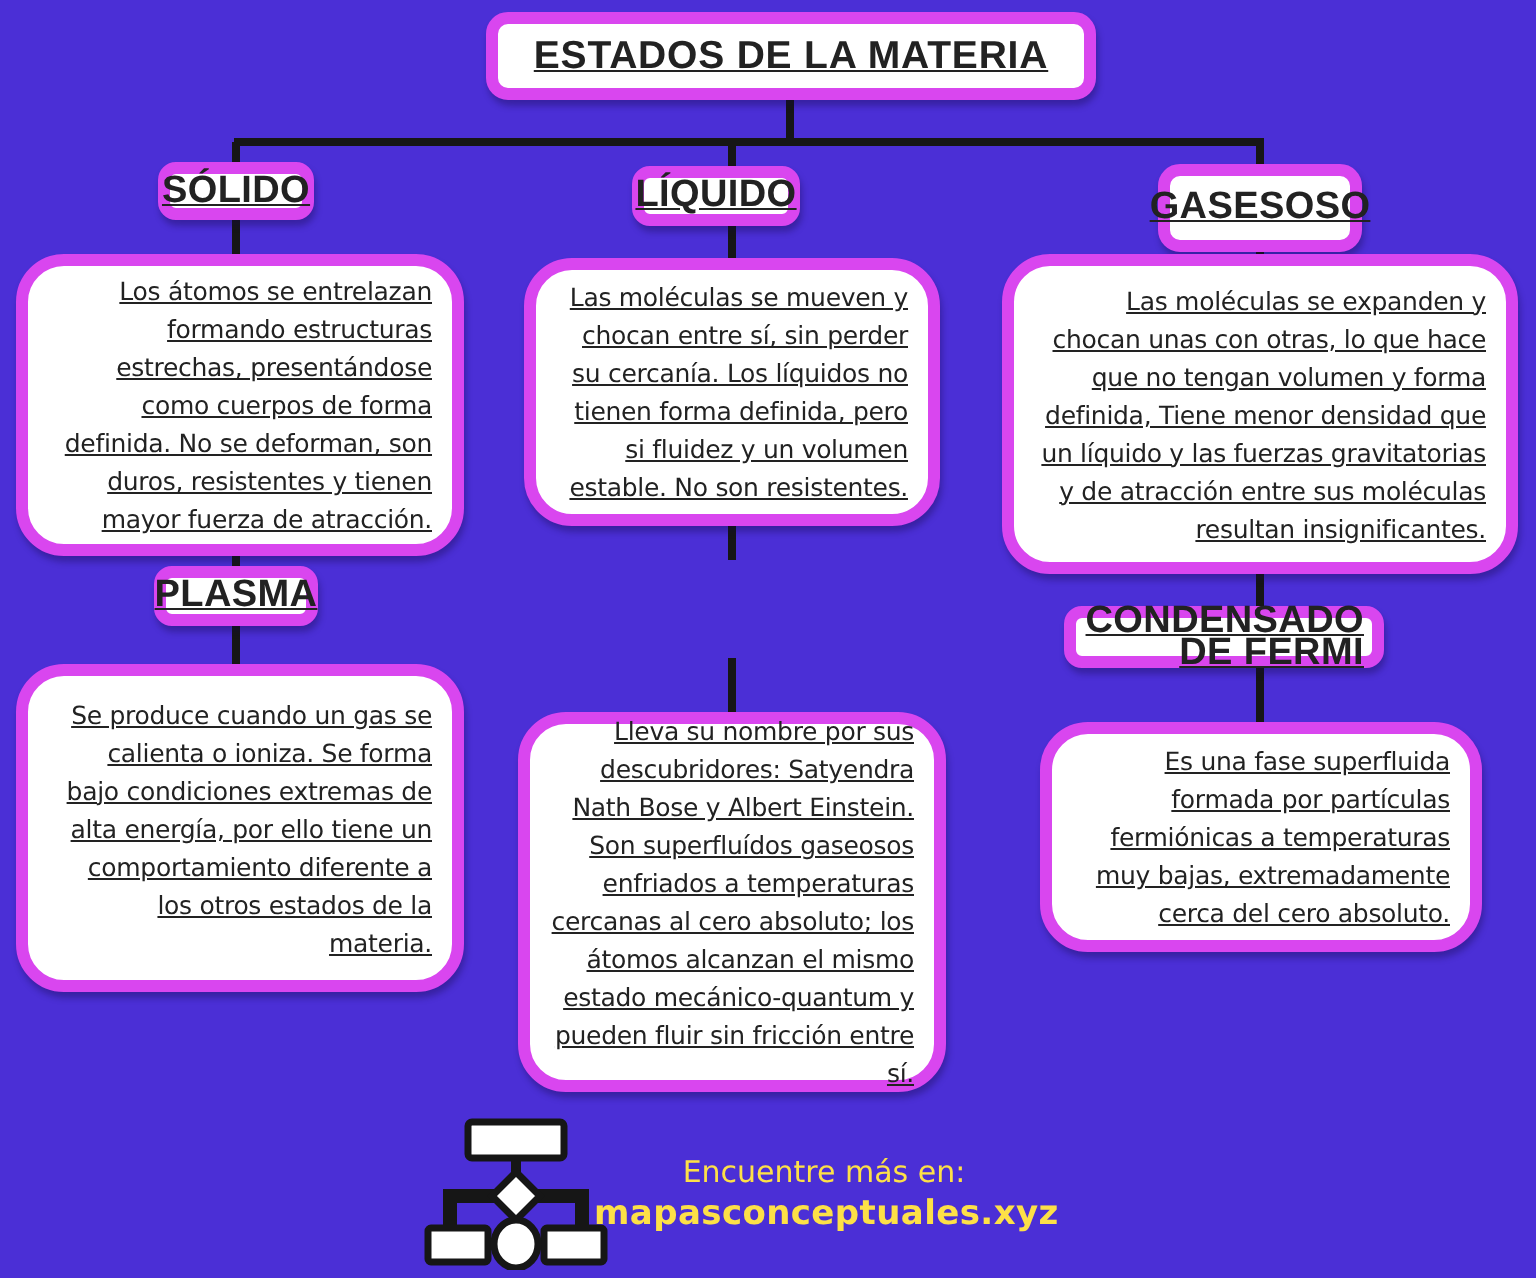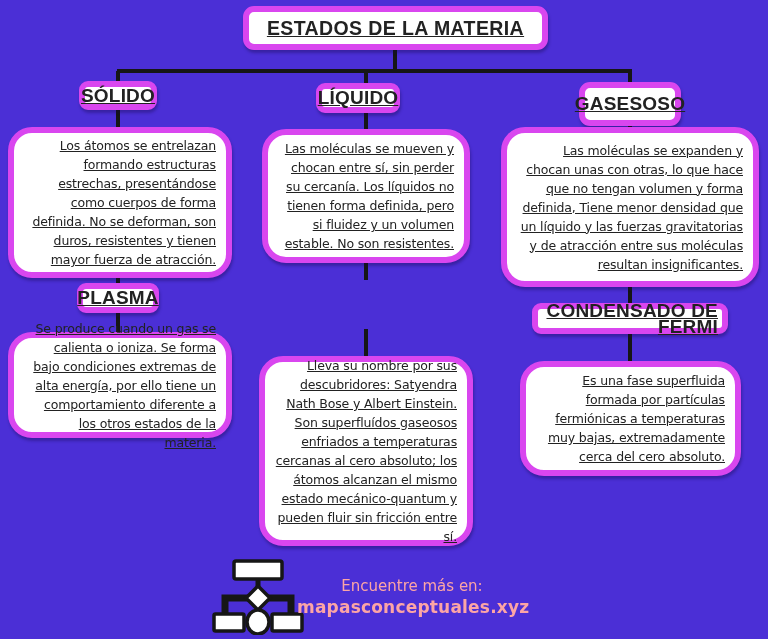--- a/index.html
+++ b/index.html
@@ -21,21 +21,21 @@
     border-radius:11px;font-family:"Liberation Sans",sans-serif;
     font-weight:bold;font-size:19.5px;letter-spacing:.4px;
   }
   .desc-box{
     border-radius:24px;font-size:12.5px;line-height:19px;
     letter-spacing:-.15px;padding:4px 10px;
   }
   .line{position:absolute;background:#161616;}
   .footer-text{
     position:absolute;left:297px;top:577px;width:230px;text-align:center;
-    color:#fca5a5;
+    color:#fde047;
   }
   .footer-text .l1{font-size:15px;line-height:19px;}
   .footer-text .l2{font-size:17px;line-height:22px;font-weight:bold;letter-spacing:.2px;}
   .logo{position:absolute;left:211px;top:557px;}
 </style>
 </head>
 <body>
 
 <div class="stage">
 
@@ -52,29 +52,29 @@
   <div class="line" style="left:628px;top:285px;width:4px;height:20px;"></div>
   <div class="line" style="left:116px;top:311px;width:4px;height:23px;"></div>
   <div class="line" style="left:364px;top:329px;width:4px;height:29px;"></div>
   <div class="line" style="left:628px;top:332px;width:4px;height:31px;"></div>
 
   <div class="node title-box" style="left:243px;top:6px;width:305px;height:44px;">ESTADOS DE LA MATERIA</div>
 
   <div class="node label-box" style="left:79px;top:81px;width:78px;height:29px;">SÓLIDO</div>
   <div class="node desc-box" style="left:8px;top:127px;width:224px;height:151px;">Los átomos se entrelazan formando estructuras estrechas, presentándose como cuerpos de forma definida. No se deforman, son duros, resistentes y tienen mayor fuerza de atracción.</div>
   <div class="node label-box" style="left:77px;top:283px;width:82px;height:30px;">PLASMA</div>
-  <div class="node desc-box" style="left:8px;top:332px;width:224px;height:106px;">Se produce cuando un gas se calienta o ioniza. Se forma bajo condiciones extremas de alta energía, por ello tiene un comportamiento diferente a los otros estados de la materia.</div>
+  <div class="node desc-box" style="left:8px;top:332px;width:224px;height:164px;">Se produce cuando un gas se calienta o ioniza. Se forma bajo condiciones extremas de alta energía, por ello tiene un comportamiento diferente a los otros estados de la materia.</div>
 
   <div class="node label-box" style="left:316px;top:83px;width:84px;height:30px;">LÍQUIDO</div>
   <div class="node desc-box" style="left:262px;top:129px;width:208px;height:134px;">Las moléculas se mueven y chocan entre sí, sin perder su cercanía. Los líquidos no tienen forma definida, pero si fluidez y un volumen estable. No son resistentes.</div>
   <div class="node desc-box" style="left:259px;top:356px;width:214px;height:190px;">Lleva su nombre por sus descubridores: Satyendra Nath Bose y Albert Einstein. Son superfluídos gaseosos enfriados a temperaturas cercanas al cero absoluto; los átomos alcanzan el mismo estado mecánico-quantum y pueden fluir sin fricción entre sí.</div>
 
   <div class="node label-box" style="left:579px;top:82px;width:102px;height:44px;border-radius:11px;">GASESOSO</div>
   <div class="node desc-box" style="left:501px;top:127px;width:258px;height:160px;">Las moléculas se expanden y chocan unas con otras, lo que hace que no tengan volumen y forma definida, Tiene menor densidad que un líquido y las fuerzas gravitatorias y de atracción entre sus moléculas resultan insignificantes.</div>
-  <div class="node label-box" style="left:532px;top:303px;width:196px;height:31px;">CONDENSADO DE FERMI</div>
+  <div class="node label-box" style="left:532px;top:303px;width:160px;height:31px;">CONDENSADO DE FERMI</div>
   <div class="node desc-box" style="left:520px;top:361px;width:221px;height:115px;">Es una fase superfluida formada por partículas fermiónicas a temperaturas muy bajas, extremadamente cerca del cero absoluto.</div>
 
   <div class="logo">
     <svg width="94" height="78" viewBox="0 0 94 78">
       <path d="M47 20 V 36" stroke="#161616" stroke-width="5" fill="none"></path>
       <path d="M47 44 V 62" stroke="#161616" stroke-width="5" fill="none"></path>
       <path d="M43 41 H 14 V 60" stroke="#161616" stroke-width="7" fill="none"></path>
       <path d="M51 41 H 80 V 60" stroke="#161616" stroke-width="7" fill="none"></path>
       <rect x="23" y="4" width="48" height="18" rx="2" fill="#fff" stroke="#161616" stroke-width="3.5"></rect>
       <polygon points="47,29 59,41 47,53 35,41" fill="#fff" stroke="#161616" stroke-width="3.5"></polygon>

